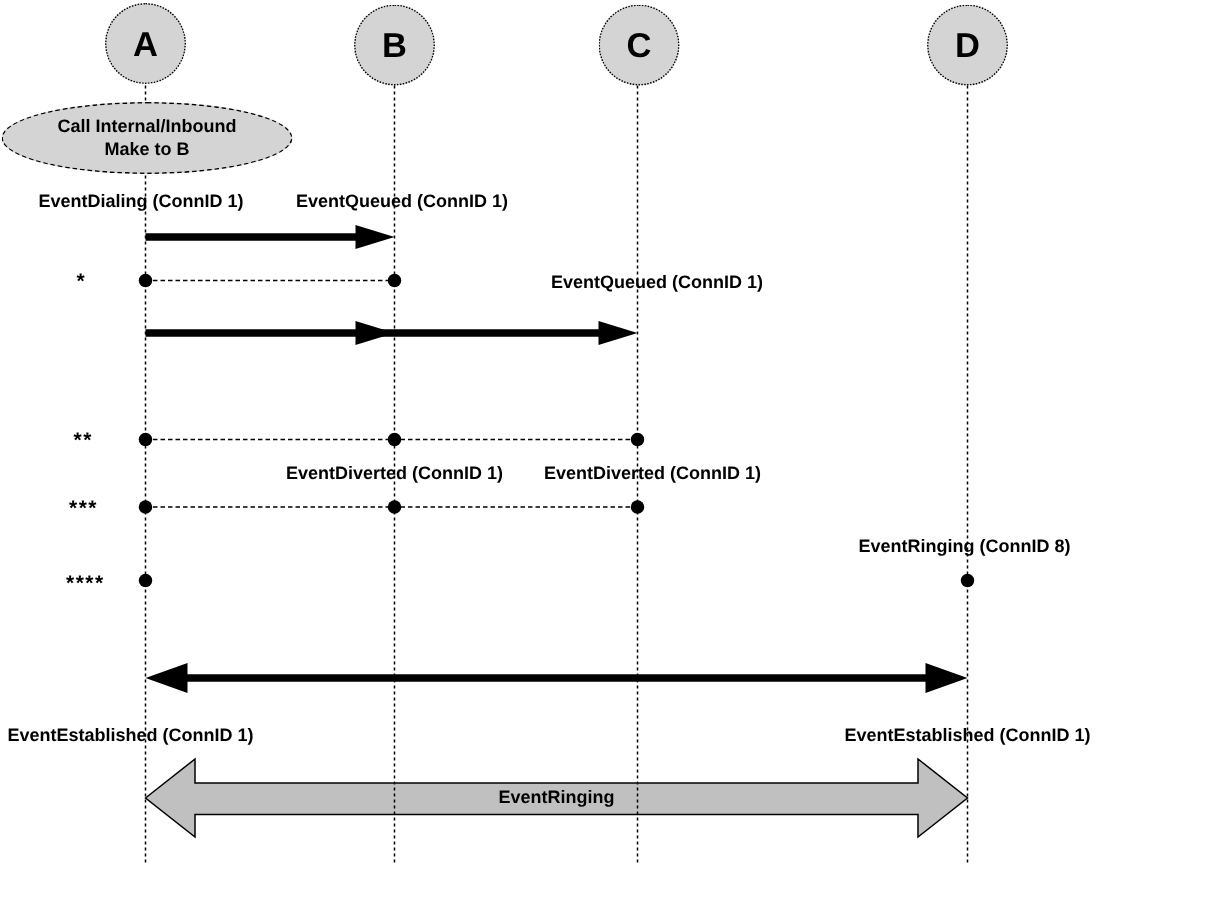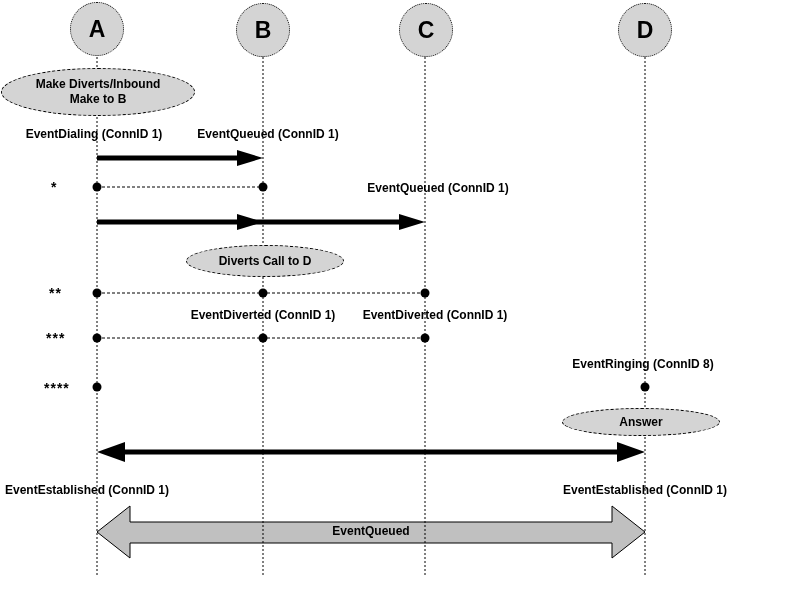--- a/index.html
+++ b/index.html
@@ -77,38 +77,32 @@
     <span>B</span>
   </div>
   <div class="node" style="left:399px;top:3px;">
     <span>C</span>
   </div>
   <div class="node" style="left:618px;top:3px;">
     <span>D</span>
   </div>
 
   <div class="note" style="left:1px;top:68px;width:194px;height:48px;">
-    <span>Make Diverts/Inbound</span>
+    <span>Call Internal/Inbound</span>
     <span>Make to B</span>
-  </div>
-  <div class="note" style="left:186px;top:245px;width:158px;height:32px;">
-    <span>Diverts Call to D</span>
-  </div>
-  <div class="note" style="left:562px;top:408px;width:158px;height:28px;">
-    <span>Answer</span>
   </div>
 
   <div class="lbl" style="left:94px;top:127px;">EventDialing (ConnID 1)</div>
   <div class="lbl" style="left:268px;top:127px;">EventQueued (ConnID 1)</div>
   <div class="lbl" style="left:438px;top:181px;">EventQueued (ConnID 1)</div>
   <div class="lbl" style="left:263px;top:308px;">EventDiverted (ConnID 1)</div>
   <div class="lbl" style="left:435px;top:308px;">EventDiverted (ConnID 1)</div>
   <div class="lbl" style="left:643px;top:357px;">EventRinging (ConnID 8)</div>
   <div class="lbl-left" style="left:5px;top:483px;">EventEstablished (ConnID 1)</div>
   <div class="lbl" style="left:645px;top:483px;">EventEstablished (ConnID 1)</div>
-  <div class="lbl" style="left:371px;top:524px;">EventQueued</div>
+  <div class="lbl" style="left:371px;top:524px;">EventRinging</div>
 
   <div class="step" style="left:51px;top:180px;">*</div>
   <div class="step" style="left:49px;top:286px;">**</div>
   <div class="step" style="left:46px;top:331px;">***</div>
   <div class="step" style="left:44px;top:381px;">****</div>
 
 </div>
 
 </body></html>

